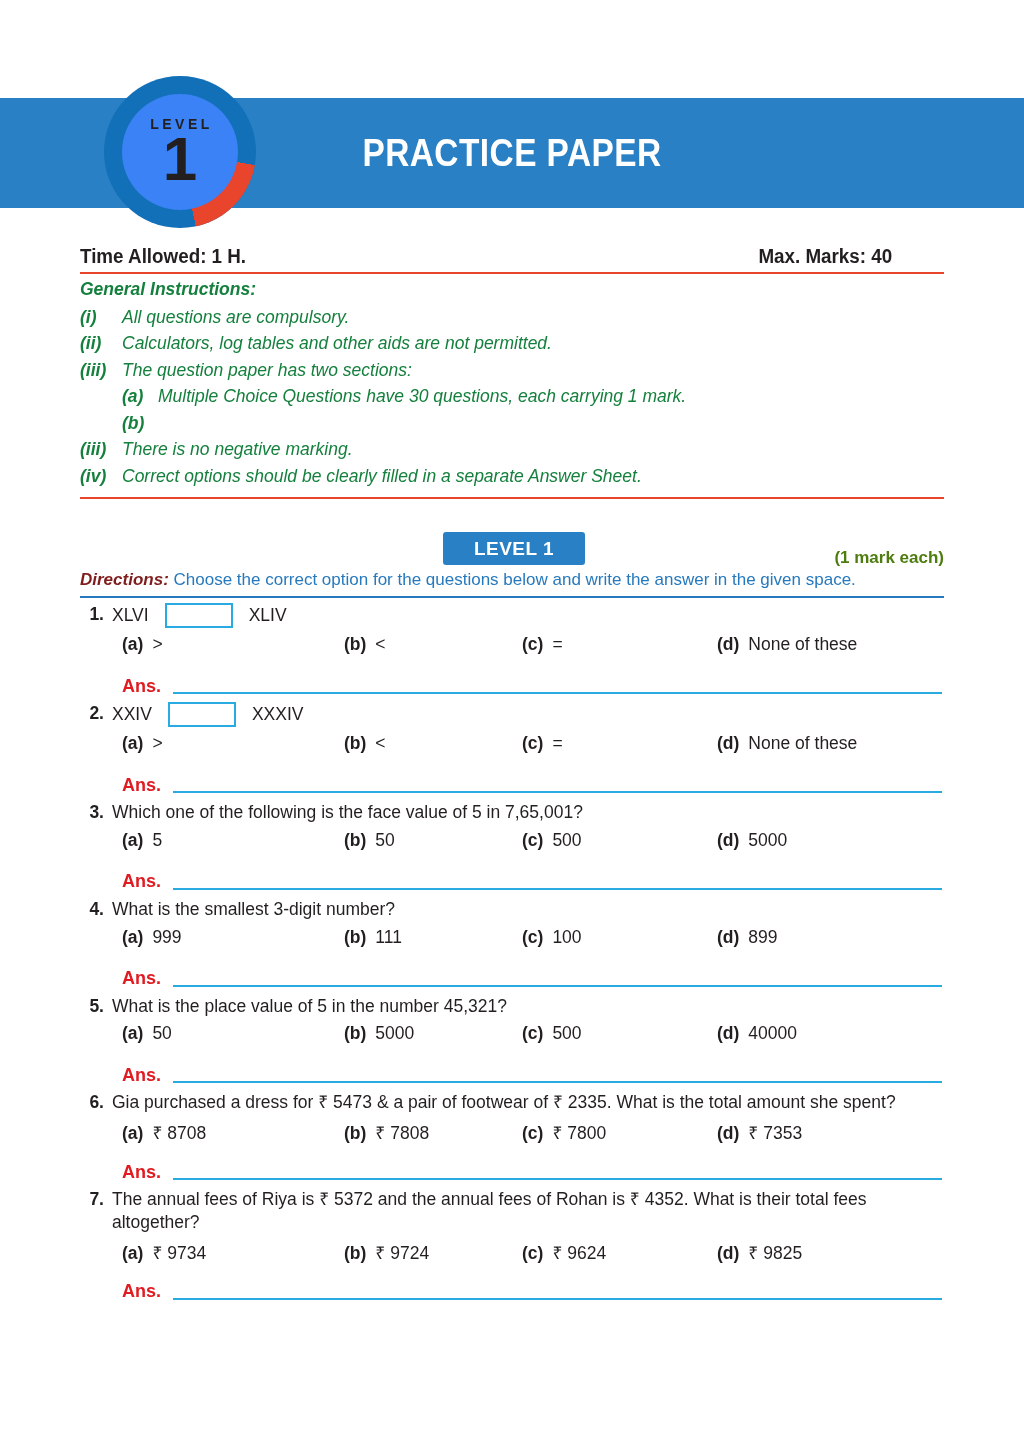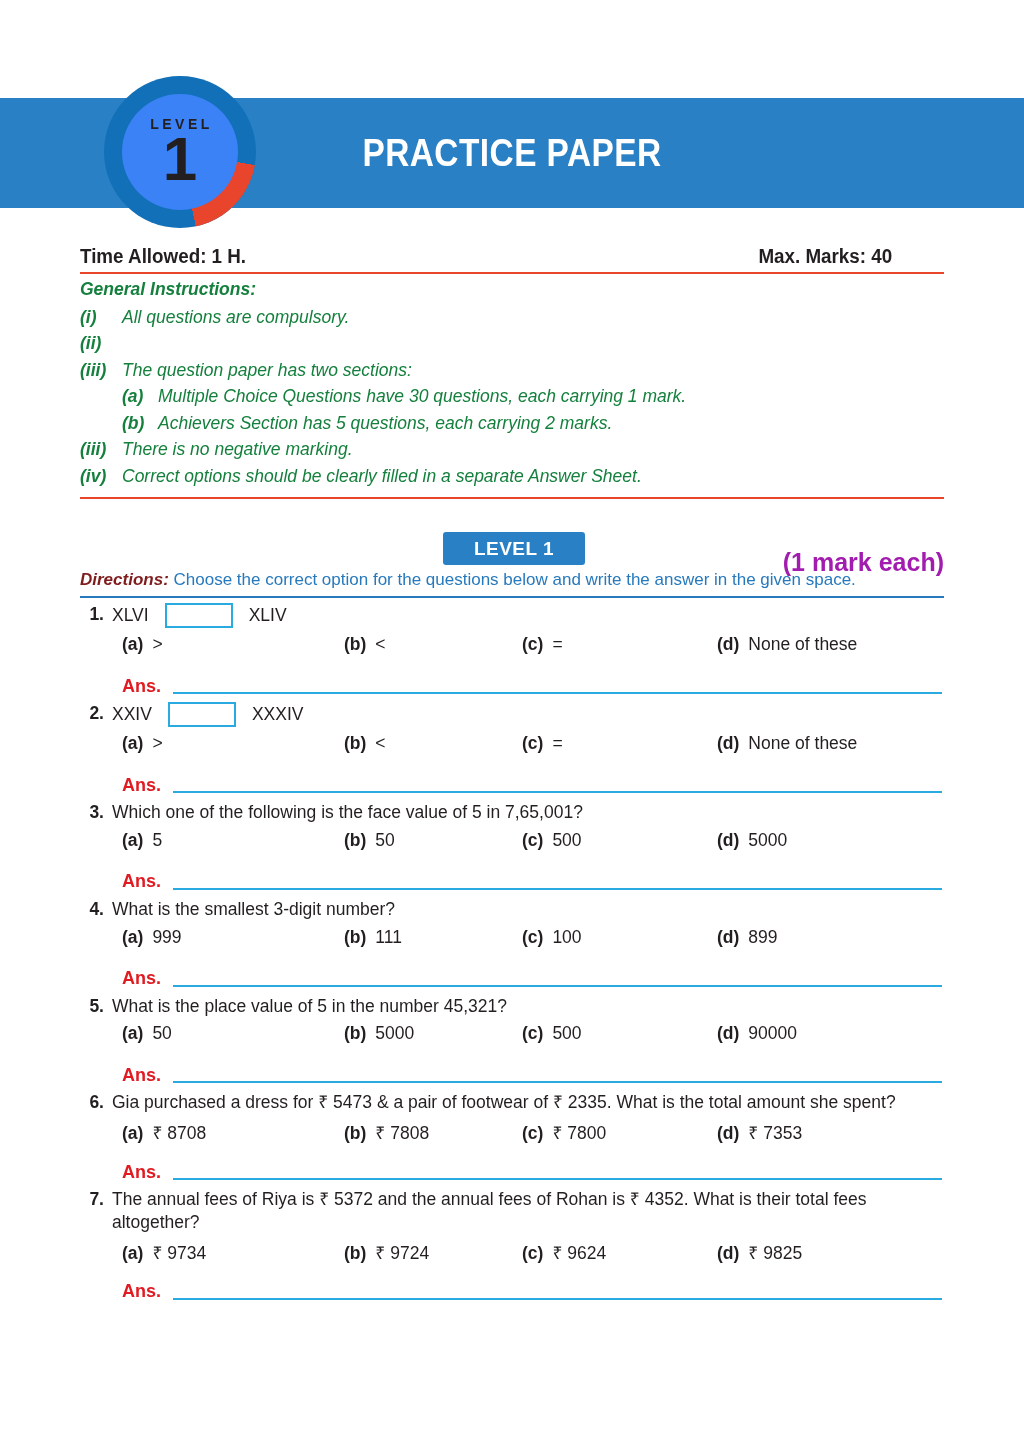--- a/index.html
+++ b/index.html
@@ -170,23 +170,23 @@
     color: #ffffff;
     font-size: 19px;
     font-weight: bold;
     letter-spacing: 0.5px;
   }
 
   .marks-note {
     position: absolute;
     right: 80px;
     top: 548px;
-    font-size: 25px;
-    font-weight: bold;
-    color: #a21caf;
+    font-size: 17px;
+    font-weight: bold;
+    color: #4d7c0f;
   }
 
   
   .directions {
     position: absolute;
     left: 80px;
     top: 570px;
     width: 864px;
     font-size: 17px;
     color: #2779bd;
@@ -325,32 +325,32 @@
 
   <div class="instructions">
     <div class="instr-title">General Instructions:</div>
     <div id="instr-list">
         <div class="instr-line">
           <span class="instr-marker">(i)</span>
           <span class="instr-text">All questions are compulsory.</span>
         </div>
         <div class="instr-line">
           <span class="instr-marker">(ii)</span>
+          <span class="instr-text">Calculators, log tables and other aids are not permitted.</span>
         </div>
         <div class="instr-line">
           <span class="instr-marker">(iii)</span>
           <span class="instr-text">The question paper has two sections:</span>
         </div>
         <div class="instr-line sub">
           <span class="instr-marker">(a)</span>
           <span class="instr-text">Multiple Choice Questions have 30 questions, each carrying 1 mark.</span>
         </div>
         <div class="instr-line sub">
           <span class="instr-marker">(b)</span>
-          <span class="instr-text">Achievers Section has 5 questions, each carrying 2 marks.</span>
         </div>
         <div class="instr-line">
           <span class="instr-marker">(iii)</span>
           <span class="instr-text">There is no negative marking.</span>
         </div>
         <div class="instr-line">
           <span class="instr-marker">(iv)</span>
           <span class="instr-text">Correct options should be clearly filled in a separate Answer Sheet.</span>
         </div>
       </div>
@@ -499,21 +499,21 @@
           <div class="opt">
             <span class="tag">(b)</span>
             <span>5000</span>
           </div>
           <div class="opt">
             <span class="tag">(c)</span>
             <span>500</span>
           </div>
           <div class="opt">
             <span class="tag">(d)</span>
-            <span>90000</span>
+            <span>40000</span>
           </div>
         </div>
         <div class="ans-row">
           <span class="ans-label">Ans.</span>
           <span class="ans-line"></span>
         </div>
       </div>
       <div class="q-block">
         <div class="q-head">
           <span class="q-num">6.</span>

